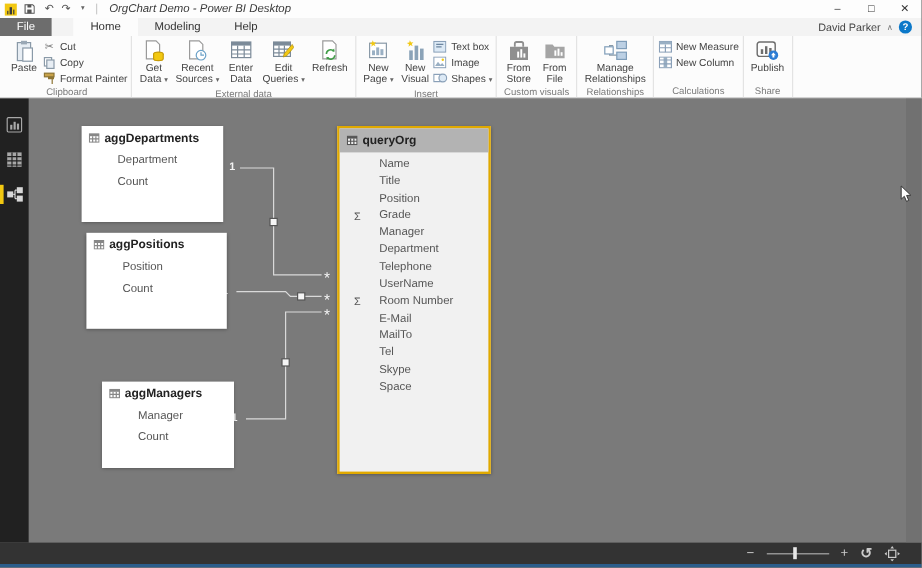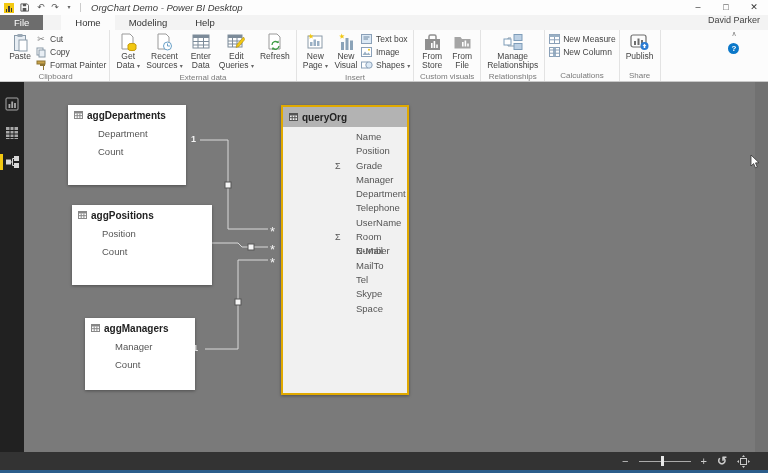--- a/index.html
+++ b/index.html
@@ -14,21 +14,21 @@
   .win-title { margin-left:6px; color:#3c3c3c; flex:1; white-space:nowrap;font-style:italic; }
   .win-controls { display:flex; height:15px; }
   .win-btn { width:28px; text-align:center; line-height:15px; font-size:9px; color:#333; }
 
   
   .tabrow { height:15px; background:#f3f3f3; display:flex; align-items:stretch; font-size:9.5px; color:#333; }
   .tab { padding:0 14px; line-height:15px; }
   .tab-file { background:#6d6d6d; color:#fff; }
   .tab-active { background:#fcfcfc; }
   .tab-spacer { flex:1; }
-  .account { display:flex; align-items:center; gap:5px; padding-right:8px; font-size:9px; color:#444;flex-direction:column; }
+  .account { display:flex; align-items:center; gap:5px; padding-right:8px; font-size:9px; color:#444; }
   .acct-caret { font-size:7px; color:#777; }
   .help-circle { width:11px; height:11px; border-radius:50%; background:#0b78c9; color:#fff; font-size:8px; text-align:center; line-height:11px; font-weight:bold; }
 
   
   .ribbon { height:52px; background:#fcfcfc; border-bottom:1px solid #c9c9c9; display:flex; align-items:stretch; padding-left:2px; }
   .rgroup { display:flex; flex-direction:column; border-right:1px solid #e3e3e3; padding:1px 3px 0; }
   .rbuttons { flex:1; display:flex; align-items:flex-start; }
   .rlabel { text-align:center; font-size:8px; color:#7a7a7a; height:11px; line-height:11px; }
   .bigbtn { display:flex; flex-direction:column; align-items:center; padding:1px 3px; min-width:30px; }
   .bigicon { height:20px; display:flex; align-items:center; justify-content:center; }
@@ -46,21 +46,21 @@
 
   .canvas { flex:1; position:relative; background:#7a7a7a; overflow:hidden; }
   .vstrip { position:absolute; right:0; top:0; bottom:0; width:13px; background:#717171; }
 
   .card { position:absolute; background:#fff; box-shadow:0 1px 3px rgba(0,0,0,.35); }
   .card-header { display:flex; align-items:center; gap:4px; height:20px; padding:0 6px; font-size:10px; font-weight:bold; color:#222; }
   .frow { position:relative; padding-left:30px; font-size:9.5px; color:#555; }
   .agg .frow { height:18px; line-height:18px; }
   .card.selected { border:2px solid #e0a900; background:#f1f1f1; }
   .card.selected .card-header { background:#b3b3b3; }
-  .card.selected .frow { height:14.3px; line-height:14.3px; padding-left:33px;margin-left:40px; }
+  .card.selected .frow { height:14.3px; line-height:14.3px; padding-left:33px; }
   .sigma { position:absolute; left:12px; top:0; font-size:9px; color:#555; }
 
   .rel-one { position:absolute; width:16px; text-align:right; font-size:9px; font-weight:bold; color:#f2f2f2; }
   .rel-many { position:absolute; font-size:13px; color:#f5f5f5; }
 
   .cursor { position:absolute; left:726px; top:72px; }
 
   
   .statusbar { height:18px; background:#333; display:flex; align-items:center; justify-content:flex-end; gap:10px; padding-right:18px; }
   .zoomsign { color:#ccc; font-size:11px; line-height:18px; }
@@ -434,21 +434,21 @@
               <rect x="0.5" y="0.5" width="8" height="2" fill="#888"></rect>
               <path d="M0.5 4.7 H8.5 M3.2 2.5 V7.5 M5.9 2.5 V7.5" stroke="#888" fill="none"></path>
             </svg>
         </span>
         <span>aggDepartments</span>
       </div>
       <div class="frow"><span>Department</span></div>
       <div class="frow"><span>Count</span></div>
     </div>
 
-    <div class="card agg" style="left:48px;top:123px;width:140px;height:80px">
+    <div class="card agg" style="left:48px;top:112px;width:117px;height:80px">
       <div class="card-header">
         <span>
           <svg width="9" height="8" viewBox="0 0 9 8">
               <rect x="0.5" y="0.5" width="8" height="7" fill="#fff" stroke="#888"></rect>
               <rect x="0.5" y="0.5" width="8" height="2" fill="#888"></rect>
               <path d="M0.5 4.7 H8.5 M3.2 2.5 V7.5 M5.9 2.5 V7.5" stroke="#888" fill="none"></path>
             </svg>
         </span>
         <span>aggPositions</span>
       </div>
@@ -477,20 +477,21 @@
           <svg width="9" height="8" viewBox="0 0 9 8">
               <rect x="0.5" y="0.5" width="8" height="7" fill="#eee" stroke="#555"></rect>
               <rect x="0.5" y="0.5" width="8" height="2" fill="#555"></rect>
               <path d="M0.5 4.7 H8.5 M3.2 2.5 V7.5 M5.9 2.5 V7.5" stroke="#555" fill="none"></path>
             </svg>
         </span>
         <span>queryOrg</span>
       </div>
       <div style="padding-top:3px">
         <div class="frow"><span>Name</span></div>
+        <div class="frow"><span>Title</span></div>
         <div class="frow"><span>Position</span></div>
         <div class="frow"><span class="sigma">Σ</span><span>Grade</span></div>
         <div class="frow"><span>Manager</span></div>
         <div class="frow"><span>Department</span></div>
         <div class="frow"><span>Telephone</span></div>
         <div class="frow"><span>UserName</span></div>
         <div class="frow"><span class="sigma">Σ</span><span>Room Number</span></div>
         <div class="frow"><span>E-Mail</span></div>
         <div class="frow"><span>MailTo</span></div>
         <div class="frow"><span>Tel</span></div>

